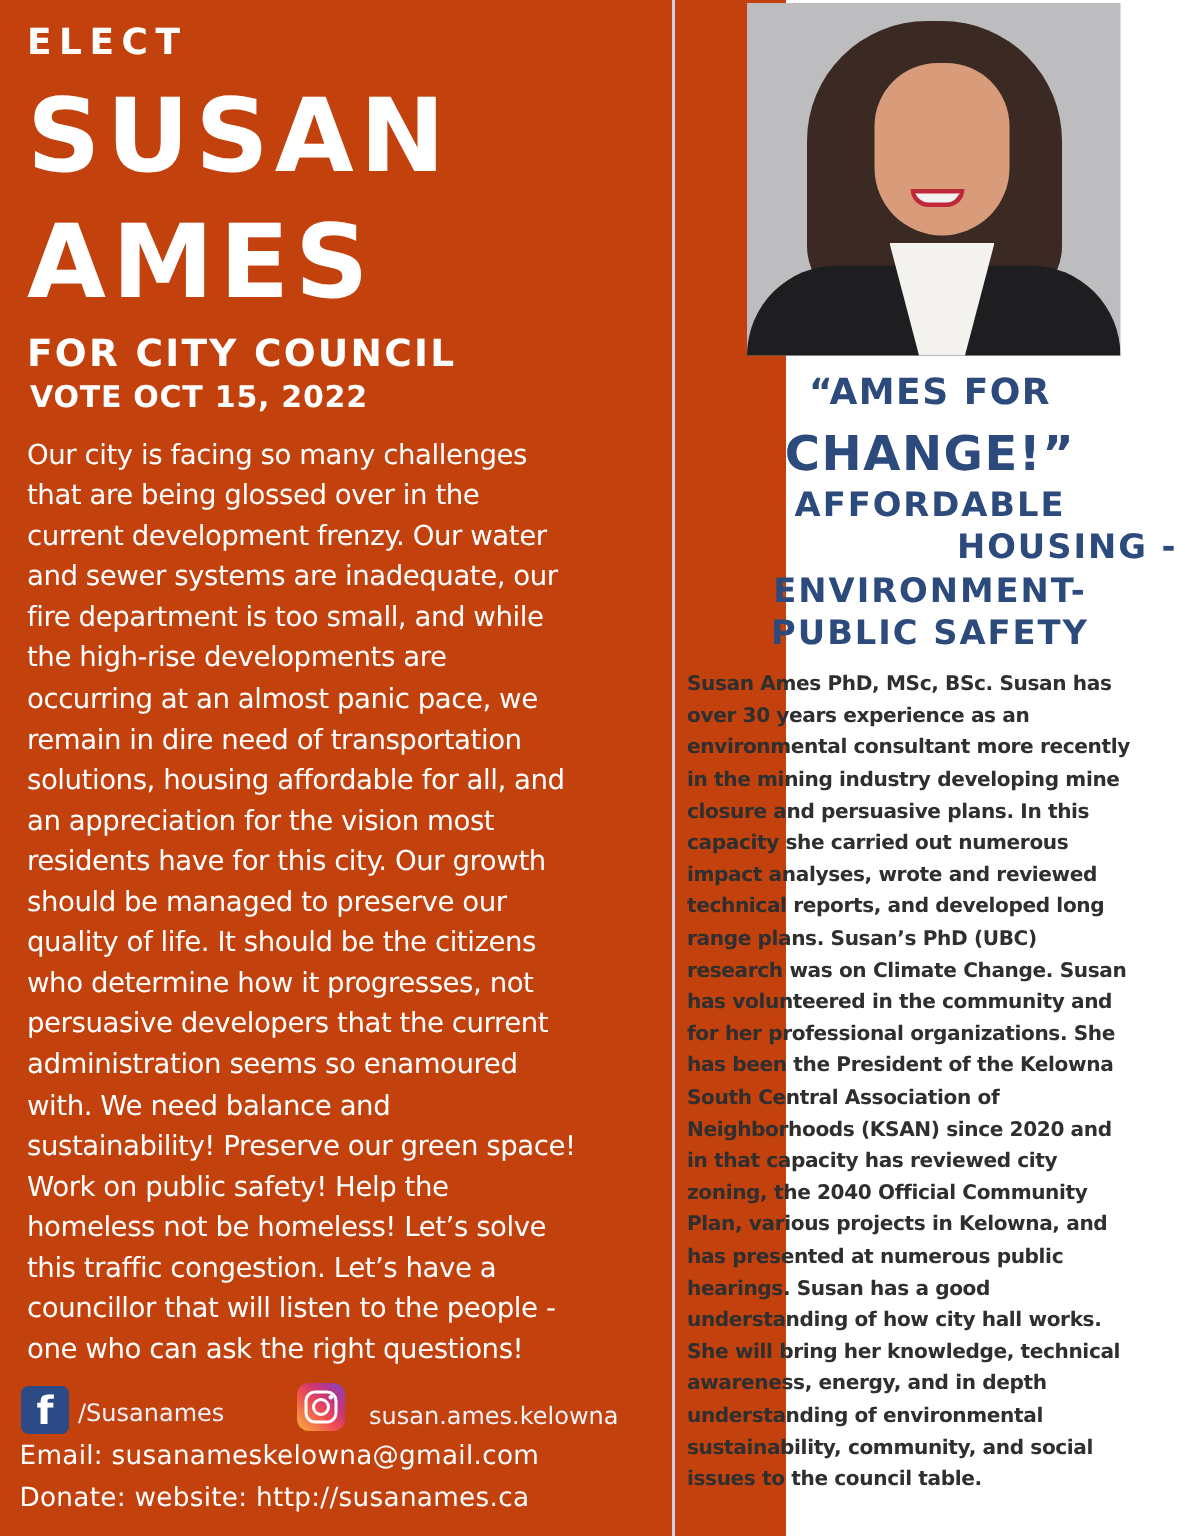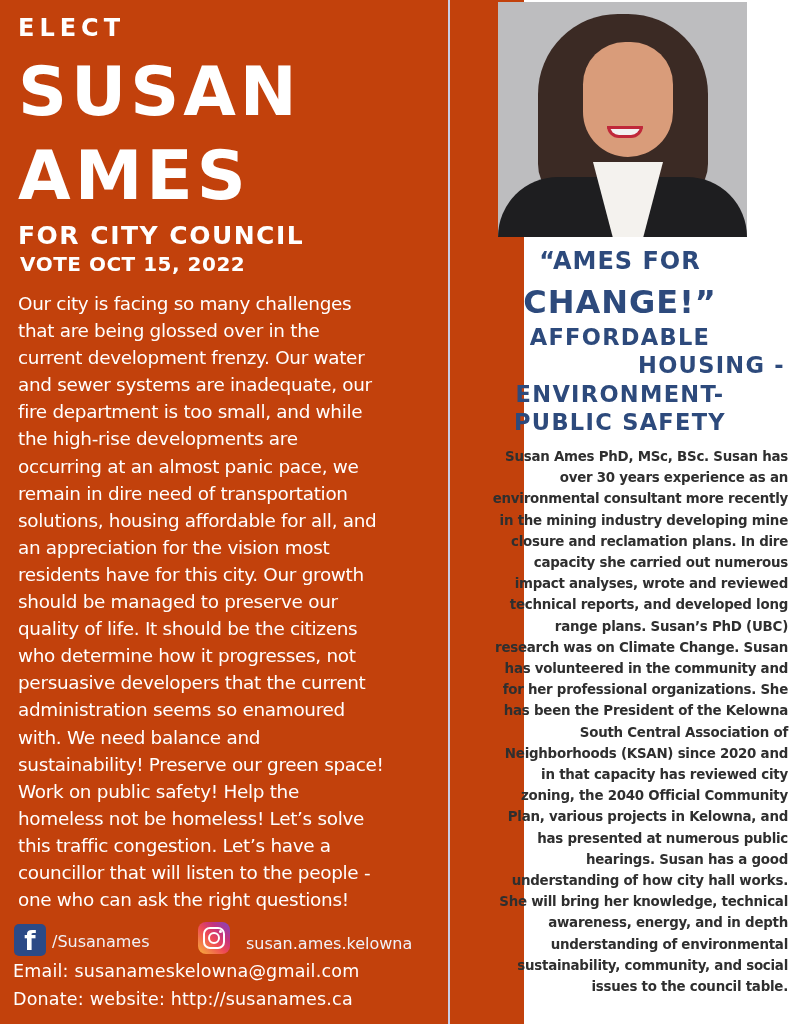--- a/index.html
+++ b/index.html
@@ -107,21 +107,21 @@
     position: absolute; left: 455px; width: 330px; text-align: center; color: #2d4a7c;
     font-family: "DejaVu Sans", sans-serif; font-weight: bold;
     font-size: 22.5px; letter-spacing: 1.3px; line-height: 28px; white-space: nowrap;
   }
   .issue-1 { top: 323px; }
   .issue-2 { top: 351px; text-align: right; }
   .issue-3 { top: 380px; }
   .issue-4 { top: 408px; }
 
   .bio {
-    position: absolute; left: 458px; top: 446px; width: 330px; text-align: right;
+    position: absolute; left: 458px; top: 446px; width: 330px; text-align: left;
     color: #2f2f2f; font-family: "DejaVu Sans", sans-serif; font-weight: bold;
     font-size: 13.4px; line-height: 21.2px; letter-spacing: -0.25px;
   }
   .bio span { display: block; white-space: nowrap; }
 </style>
 </head>
 <body>
 
 <div class="left-panel">
   <div class="elect">ELECT</div>
@@ -186,21 +186,21 @@
 <div class="issue issue-1">AFFORDABLE</div>
 <div class="issue issue-2">HOUSING -</div>
 <div class="issue issue-3">ENVIRONMENT-</div>
 <div class="issue issue-4">PUBLIC SAFETY</div>
 
 <div class="bio">
   <span>Susan Ames PhD, MSc, BSc. Susan has</span>
   <span>over 30 years experience as an</span>
   <span>environmental consultant more recently</span>
   <span>in the mining industry developing mine</span>
-  <span>closure and reclamation plans. In dire</span>
+  <span>closure and persuasive plans. In this</span>
   <span>capacity she carried out numerous</span>
   <span>impact analyses, wrote and reviewed</span>
   <span>technical reports, and developed long</span>
   <span>range plans. Susan’s PhD (UBC)</span>
   <span>research was on Climate Change. Susan</span>
   <span>has volunteered in the community and</span>
   <span>for her professional organizations. She</span>
   <span>has been the President of the Kelowna</span>
   <span>South Central Association of</span>
   <span>Neighborhoods (KSAN) since 2020 and</span>

